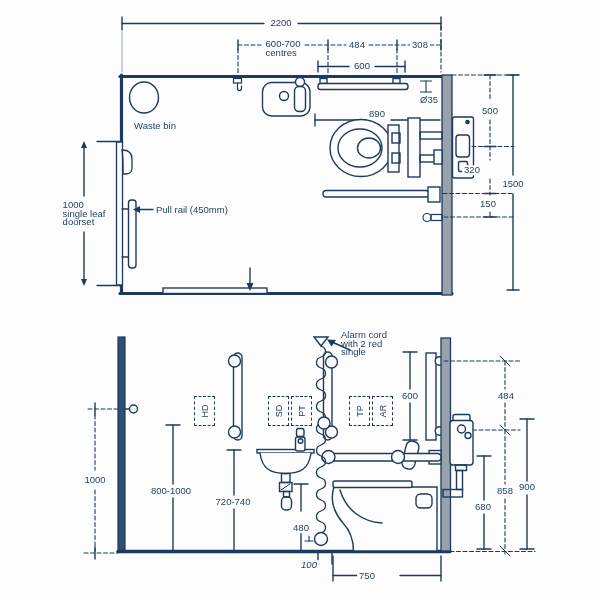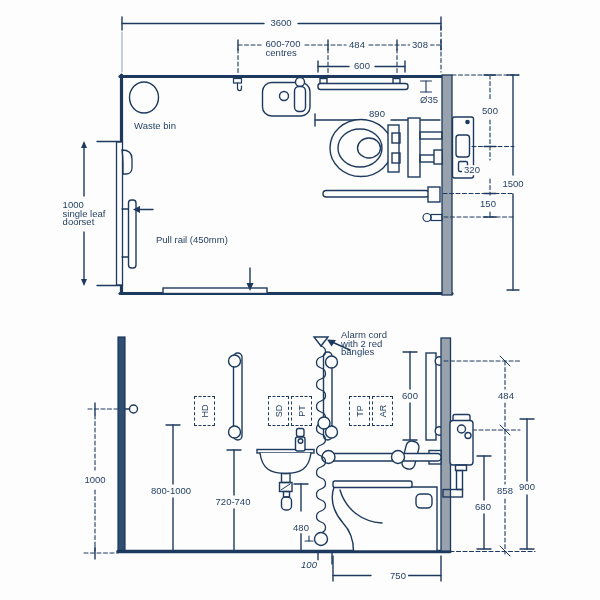--- a/index.html
+++ b/index.html
@@ -2,21 +2,21 @@
 <html><head>
 <meta charset="utf-8">
 <style>
   html,body{margin:0;padding:0;background:#ffffff;}
   #stage{position:relative;width:600px;height:600px;background:#fdfdfd;overflow:hidden;
          font-family:"Liberation Sans",sans-serif;}
   svg{position:absolute;left:0;top:0;}
   .lbl{position:absolute;font-size:9.5px;line-height:9.5px;color:#1d3a5e;
        transform:translate(-50%,-50%);white-space:nowrap;letter-spacing:0;}
   .mask{background:#fdfdfd;padding:0 2px;}
-  .lbl-left{transform:translate(0,-50%);margin-top:30px;}
+  .lbl-left{transform:translate(0,-50%);}
   .stack{position:absolute;transform:translate(-50%,0);
          font-size:9.5px;line-height:8.5px;color:#1d3a5e;white-space:nowrap;}
   .stack span{display:block;}
   .dbox{position:absolute;border:1.4px dashed #1d3a5e;background:transparent;}
   .vlbl{position:absolute;font-size:9px;color:#1d3a5e;
         transform:translate(-50%,-50%) rotate(-90deg);white-space:nowrap;}
 </style>
 </head>
 <body>
 
@@ -292,21 +292,21 @@
     <line x1="527" y1="495" x2="527" y2="549"></line>
     <line x1="520" y1="549" x2="534" y2="549"></line>
 
     <line x1="333" y1="556" x2="333" y2="581"></line>
     <line x1="441" y1="556" x2="441" y2="581"></line>
     <line x1="333" y1="575.5" x2="371" y2="575.5"></line>
     <line x1="400" y1="575.5" x2="441" y2="575.5"></line>
   </g>
 </svg>
 
-<span class="lbl mask" style="left:281px;top:23px;">3600</span>
+<span class="lbl mask" style="left:281px;top:23px;">2200</span>
 <div class="stack" style="left:283px;top:40px;">
   <span>600-700</span>
   <span>centres</span>
 </div>
 <span class="lbl mask" style="left:357px;top:45px;">484</span>
 <span class="lbl mask" style="left:420px;top:45px;">308</span>
 <span class="lbl mask" style="left:362px;top:66px;">600</span>
 <span class="lbl" style="left:425px;top:100px;padding-left:8px;">Ø35</span>
 <span class="lbl mask" style="left:377px;top:114px;">890</span>
 <span class="lbl mask" style="left:490px;top:111px;">500</span>
@@ -318,21 +318,21 @@
 <div class="stack" style="left:84px;top:201px;">
   <span>1000</span>
   <span>single leaf</span>
   <span>doorset</span>
 </div>
 <span class="lbl lbl-left" style="left:156px;top:210px;">Pull rail (450mm)</span>
 
 <div class="stack" style="left:364px;top:331px;">
   <span>Alarm cord</span>
   <span>with 2 red</span>
-  <span>bangles</span>
+  <span>single</span>
 </div>
 
 <div class="dbox" style="left:194px;top:396px;width:19px;height:28px;"></div>
 <span class="vlbl" style="left:204.5px;top:410.5px;">HD</span>
 <div class="dbox" style="left:268px;top:396px;width:19px;height:28px;"></div>
 <span class="vlbl" style="left:278.5px;top:410.5px;">SD</span>
 <div class="dbox" style="left:291px;top:396px;width:19px;height:28px;"></div>
 <span class="vlbl" style="left:301.5px;top:410.5px;">PT</span>
 <div class="dbox" style="left:349px;top:396px;width:19px;height:28px;"></div>
 <span class="vlbl" style="left:359.5px;top:410.5px;">TP</span>
@@ -342,15 +342,15 @@
 <span class="lbl mask" style="left:95px;top:480px;">1000</span>
 <span class="lbl mask" style="left:171px;top:491px;">800-1000</span>
 <span class="lbl mask" style="left:233px;top:502px;">720-740</span>
 <span class="lbl mask" style="left:301px;top:528px;">480</span>
 <span class="lbl mask" style="left:309px;top:565px;font-style:italic;">100</span>
 <span class="lbl mask" style="left:410px;top:396px;">600</span>
 <span class="lbl mask" style="left:506px;top:396px;">484</span>
 <span class="lbl mask" style="left:483px;top:507px;">680</span>
 <span class="lbl mask" style="left:505px;top:491px;">858</span>
 <span class="lbl mask" style="left:527px;top:487px;">900</span>
-<span class="lbl mask" style="left:398px;top:576px;">750</span>
+<span class="lbl mask" style="left:367px;top:576px;">750</span>
 
 </div>
 
 </body></html>

